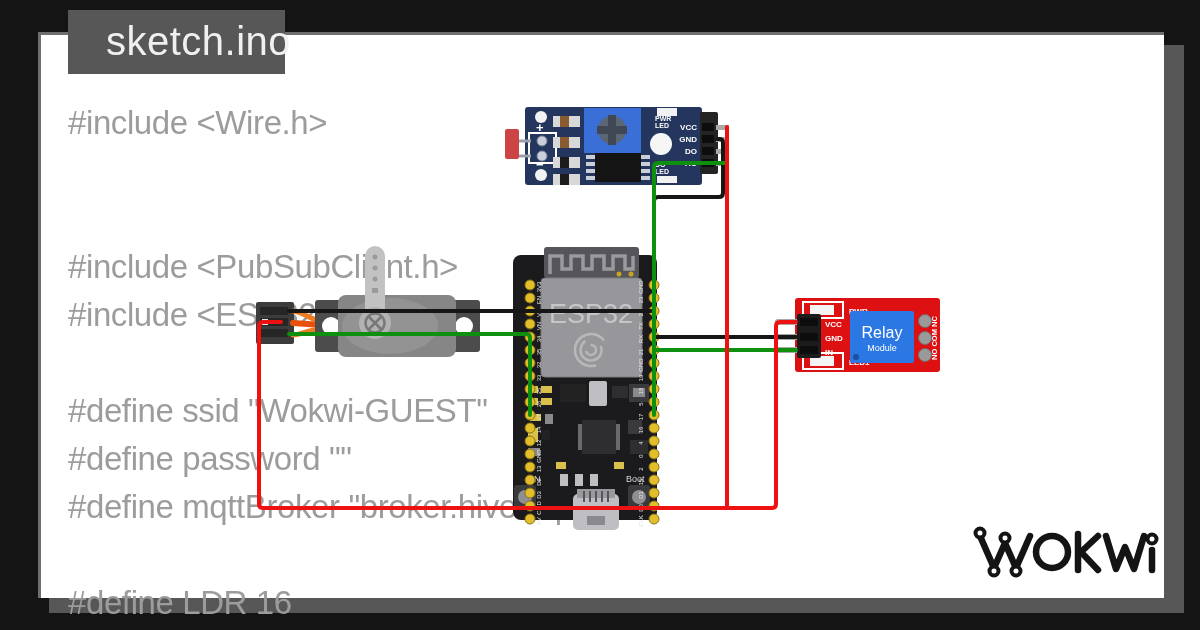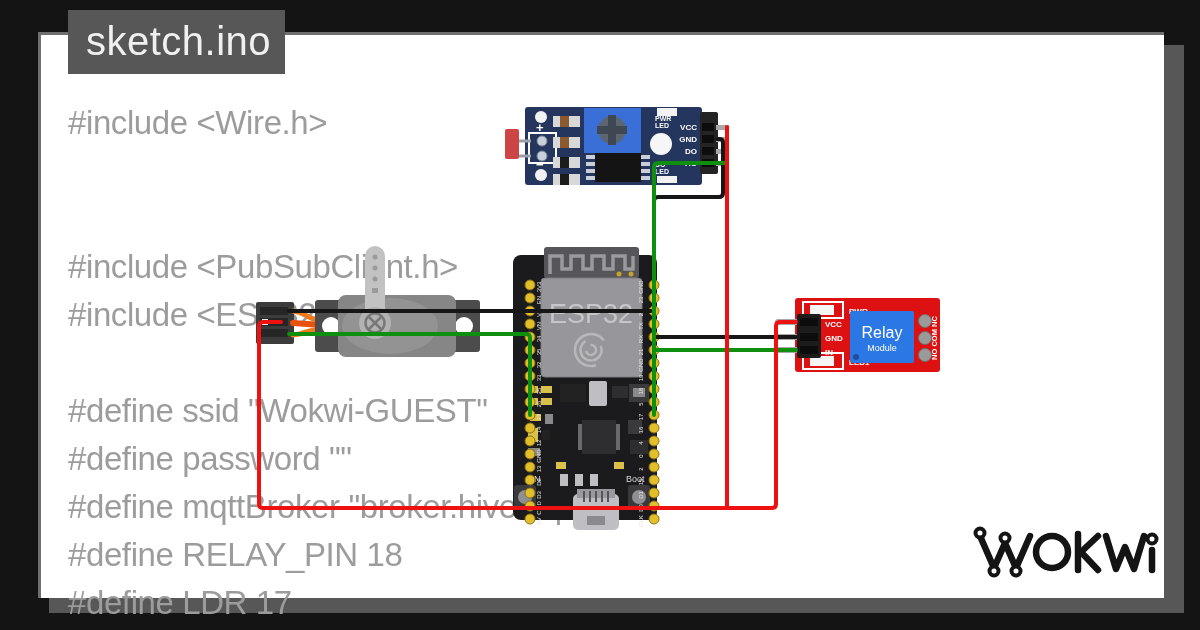--- a/index.html
+++ b/index.html
@@ -12,21 +12,21 @@
     background:#575757;
   }
   .card{
     position:absolute;left:38px;top:32px;width:1126px;height:566px;
     background:#ffffff;border-top:3px solid #6f6f6f;border-left:3px solid #6f6f6f;
     box-sizing:border-box;overflow:hidden;
   }
   .tab{
     position:absolute;left:68px;top:10px;width:217px;height:64px;
     background:#575757;color:#f0f0f0;font-size:40px;line-height:62px;
-    padding-left:18px;box-sizing:border-box;z-index:20;letter-spacing:0.5px;
+    padding-left:38px;box-sizing:border-box;z-index:20;letter-spacing:0.5px;
   }
   .code-layer{position:absolute;left:0;top:0;width:1200px;height:630px;z-index:2;}
   .code-line{
     position:absolute;left:68px;font-size:33px;letter-spacing:-0.4px;
     color:#9c9c9c;white-space:pre;
   }
   .diagram-svg{position:absolute;left:0;top:0;z-index:5;}
   .logo-svg{position:absolute;left:0;top:0;z-index:6;}
 </style>
 </head>
@@ -37,22 +37,21 @@
 <div class="tab"><span>sketch.ino</span></div>
 
 <div class="code-layer">
   <div class="code-line" style="top:104px">#include &lt;Wire.h&gt;</div>
   <div class="code-line" style="top:248px">#include &lt;PubSubClient.h&gt;</div>
   <div class="code-line" style="top:296px">#include &lt;ESP32Servo.h&gt;</div>
   <div class="code-line" style="top:344px"></div>
   <div class="code-line" style="top:392px">#define ssid "Wokwi-GUEST"</div>
   <div class="code-line" style="top:440px">#define password ""</div>
   <div class="code-line" style="top:488px">#define mqttBroker "broker.hivemq.com"</div>
-  <div class="code-line" style="top:536px">#define RELAY_PIN 18</div>
-  <div class="code-line" style="top:584px">#define LDR 17</div>
+  <div class="code-line" style="top:584px">#define LDR 16</div>
 </div>
 
 <svg class="diagram-svg" width="1200" height="630" viewBox="0 0 1200 630">
 
   <g>
     <rect x="525" y="107" width="177" height="78" rx="3" fill="#24365e"></rect>
     <circle cx="541" cy="117" r="6" fill="#f2f2f2"></circle>
     <circle cx="541" cy="175" r="6" fill="#f2f2f2"></circle>
     <text x="536" y="132" font-size="13" fill="#ffffff" font-weight="bold">+</text>
     <text x="536" y="169" font-size="13" fill="#ffffff" font-weight="bold">−</text>

